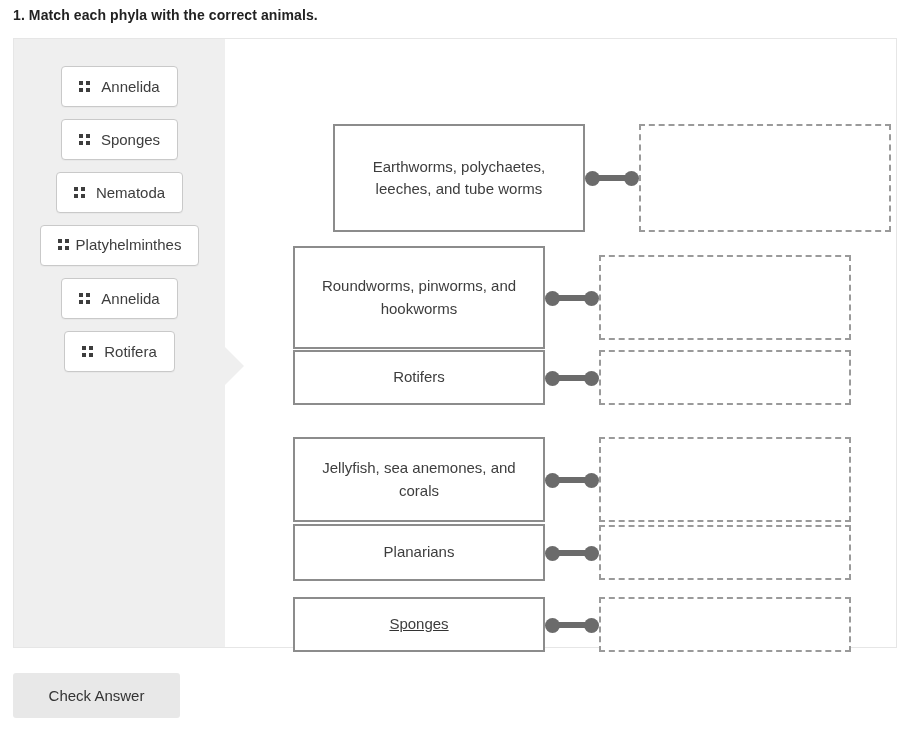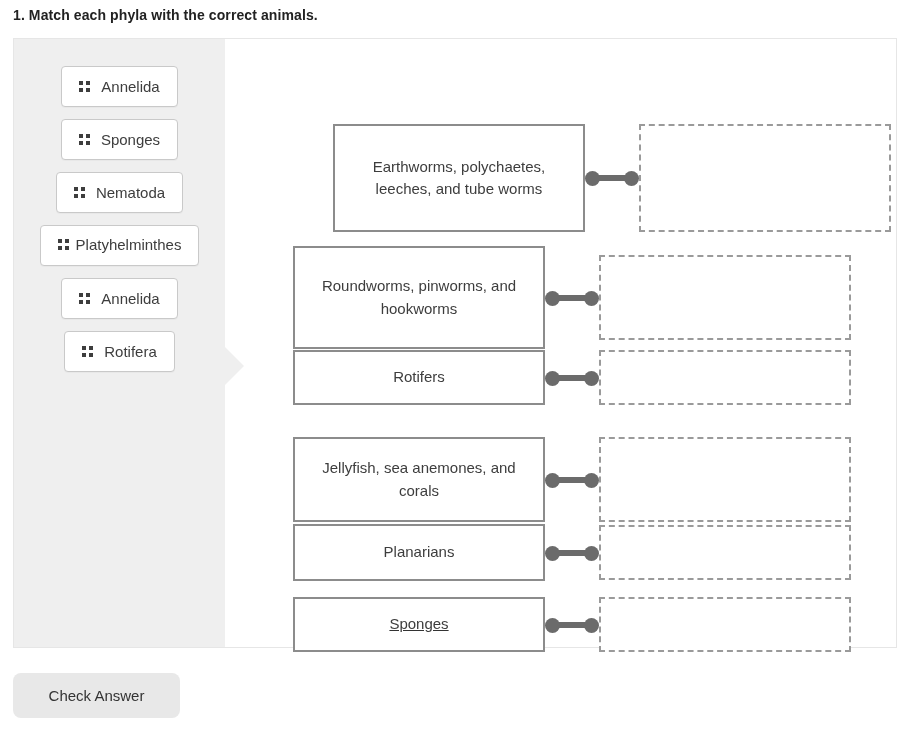--- a/index.html
+++ b/index.html
@@ -167,21 +167,21 @@
 
   
   .check-answer-button {
     position: absolute;
     left: 13px;
     top: 673px;
     width: 167px;
     height: 45px;
     background: #e8e8e8;
     border: none;
-    border-radius: 8px;
+    border-radius: 3px;
     font-family: "Liberation Sans", sans-serif;
     font-size: 15px;
     color: #333333;
     cursor: pointer;
     text-align: center;
     line-height: 45px;
     padding: 0;
   }
 </style>
 </head>

